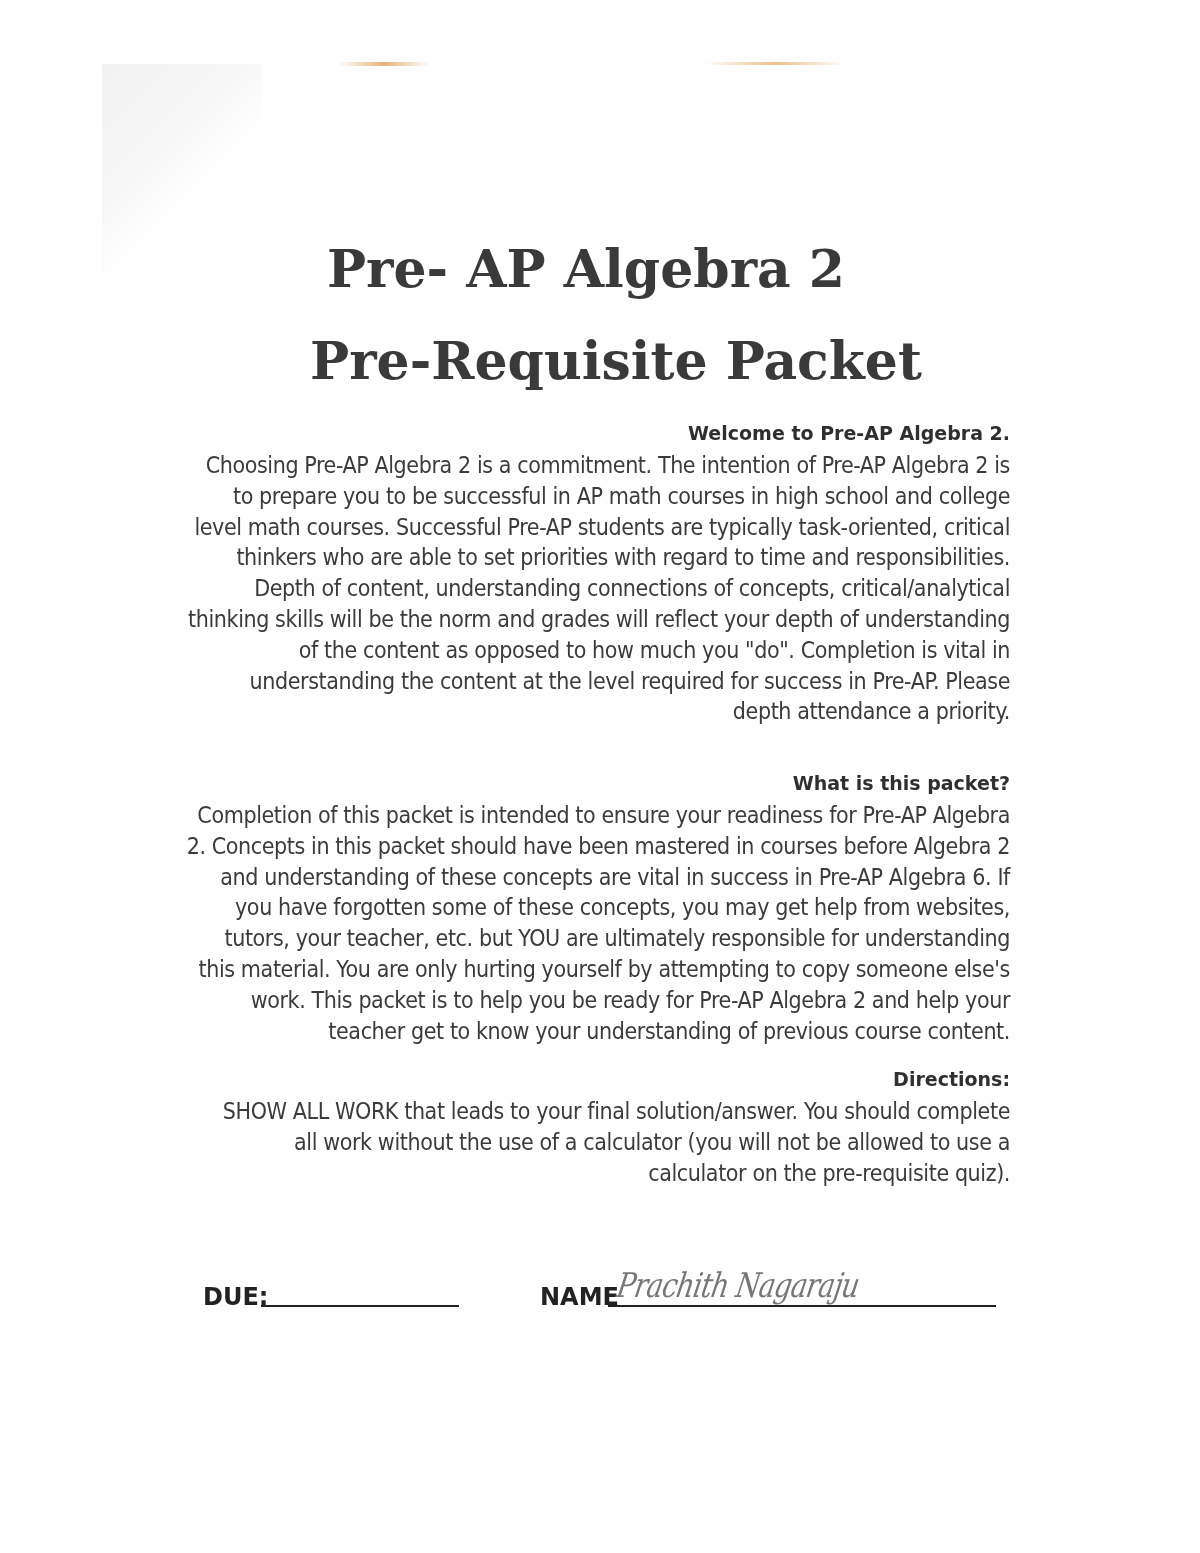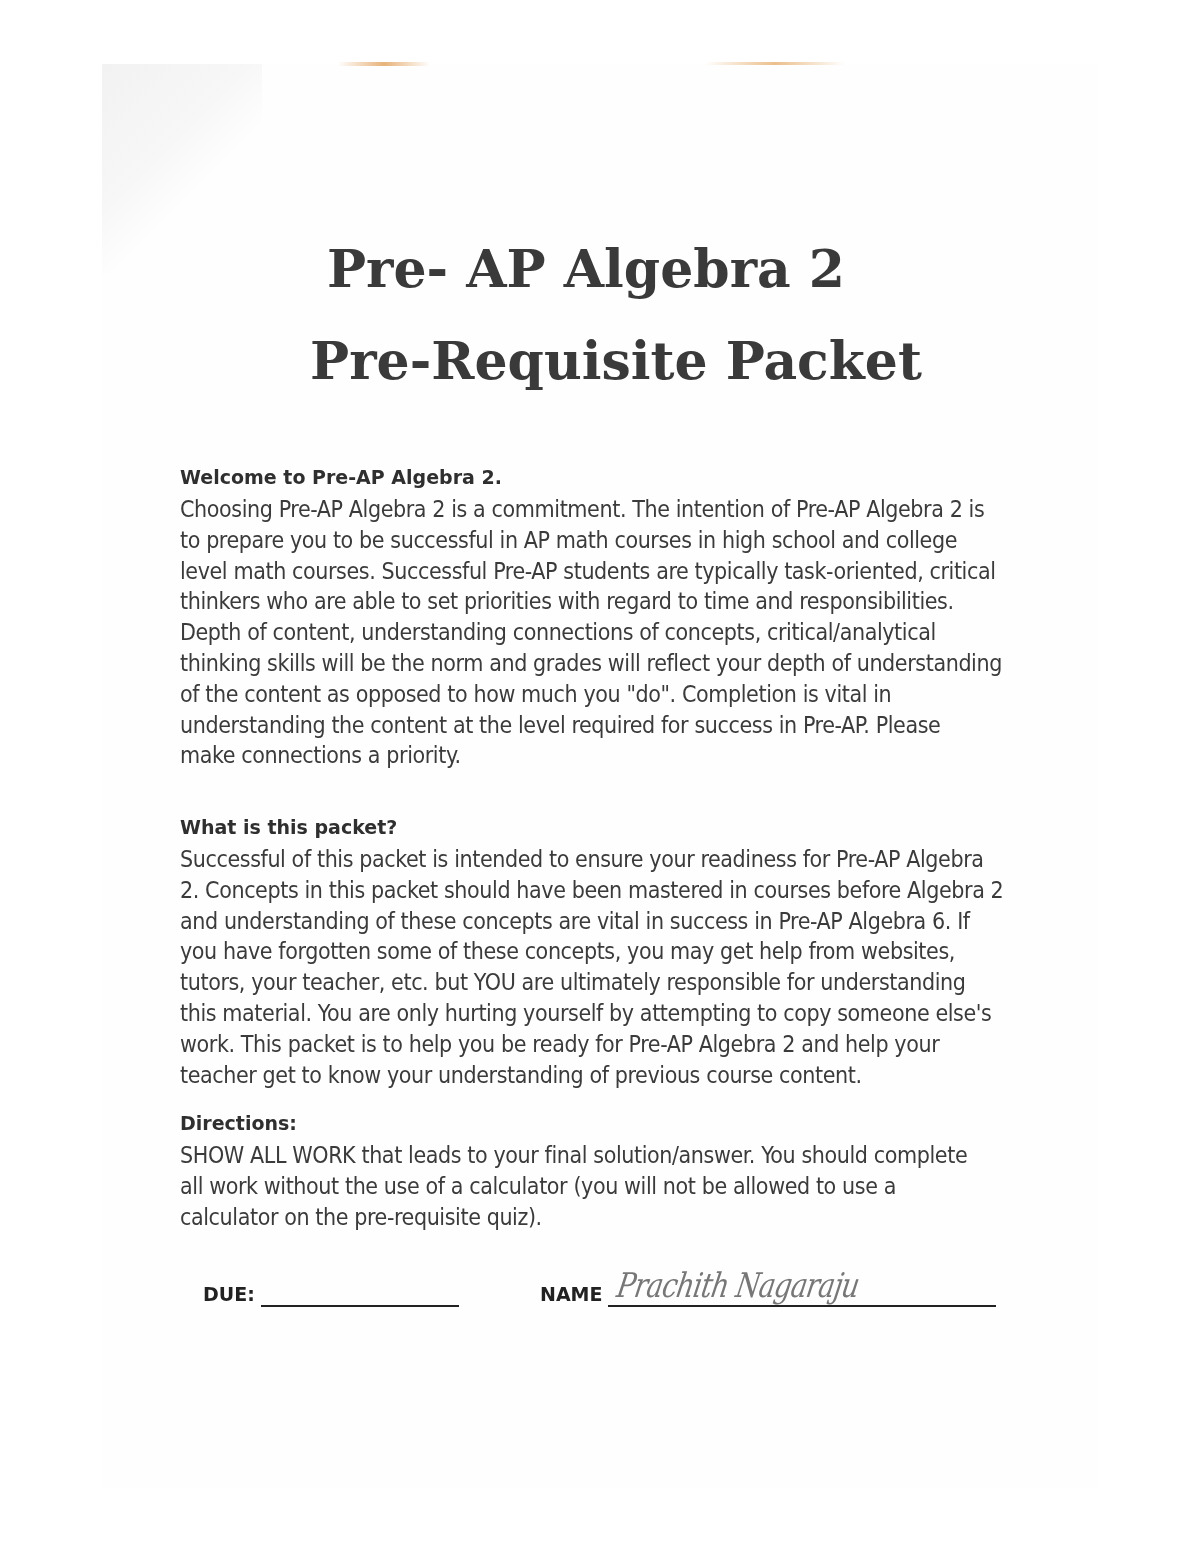--- a/index.html
+++ b/index.html
@@ -21,29 +21,29 @@
   }
   .tape1 { position:absolute; left: 338px; top: 62px; width: 92px; height: 4px; background: linear-gradient(90deg, rgba(230,180,120,0), #e7b27a, rgba(230,180,120,0)); }
   .tape2 { position:absolute; left: 705px; top: 62px; width: 140px; height: 3px; background: linear-gradient(90deg, rgba(230,180,120,0), #ebbf8c, rgba(230,180,120,0)); }
   .title {
     position: absolute; left: 16px; width: 1200px; text-align: center;
     font-family: "DejaVu Serif", serif; font-weight: bold; color: #3a3a3a;
     font-size: 52px; margin: 0;
   }
   .t1 { top: 238px; left: -14px; }
   .t2 { top: 330px; }
-  .section { position: absolute; left: 180px; width: 830px; text-align: left; color: #3b3b3b; margin-top: 44px; }
+  .section { position: absolute; left: 180px; width: 830px; text-align: right; color: #3b3b3b; }
   .heading { font-weight: bold; font-size: 19px; margin: 0 0 6px 0; color: #2f2f2f; font-family: "DejaVu Sans", sans-serif; }
   .body-text { font-size: 23px; line-height: 30.8px; margin: 0; font-family: "DejaVu Sans Condensed", "DejaVu Sans", sans-serif; letter-spacing: -0.4px; }
   .line { display: block; white-space: nowrap; }
   .s1 { top: 422px; }
   .s2 { top: 772px; }
   .s3 { top: 1068px; }
   .sig-row { position: absolute; top: 1265px; left: 203px; width: 800px; height: 70px; }
-  .label { position: absolute; font-weight: bold; font-size: 19px; color: #222; top: 18px; font-family: "DejaVu Sans", sans-serif; }
+  .label { position: absolute; font-weight: bold; font-size: 24px; color: #222; top: 18px; font-family: "DejaVu Sans", sans-serif; }
   .due-label { left: 0; }
   .due-line { position: absolute; left: 58px; top: 40px; width: 198px; border-bottom: 2px solid #222; }
   .name-label { left: 337px; }
   .name-line { position: absolute; left: 405px; top: 40px; width: 388px; border-bottom: 2px solid #222; }
   .signature {
     position: absolute; left: 418px; top: 0px;
     font-family: "DejaVu Serif", serif; font-style: italic; font-size: 34px; color: #777;
     transform: scaleX(0.8) skewX(-12deg); transform-origin: left top; letter-spacing: -1px;
   }
 </style>
@@ -62,28 +62,28 @@
   <h2 class="heading">Welcome to Pre-AP Algebra 2.</h2>
   <p class="body-text">
     <span class="line">Choosing Pre-AP Algebra 2 is a commitment. The intention of Pre-AP Algebra 2 is</span>
     <span class="line">to prepare you to be successful in AP math courses in high school and college</span>
     <span class="line">level math courses. Successful Pre-AP students are typically task-oriented, critical</span>
     <span class="line">thinkers who are able to set priorities with regard to time and responsibilities.</span>
     <span class="line">Depth of content, understanding connections of concepts, critical/analytical</span>
     <span class="line">thinking skills will be the norm and grades will reflect your depth of understanding</span>
     <span class="line">of the content as opposed to how much you "do". Completion is vital in</span>
     <span class="line">understanding the content at the level required for success in Pre-AP. Please</span>
-    <span class="line">make connections a priority.</span>
+    <span class="line">depth attendance a priority.</span>
   </p>
 </div>
 
 <div class="section s2">
   <h2 class="heading">What is this packet?</h2>
   <p class="body-text">
-    <span class="line">Successful of this packet is intended to ensure your readiness for Pre-AP Algebra</span>
+    <span class="line">Completion of this packet is intended to ensure your readiness for Pre-AP Algebra</span>
     <span class="line">2. Concepts in this packet should have been mastered in courses before Algebra 2</span>
     <span class="line">and understanding of these concepts are vital in success in Pre-AP Algebra 6. If</span>
     <span class="line">you have forgotten some of these concepts, you may get help from websites,</span>
     <span class="line">tutors, your teacher, etc. but YOU are ultimately responsible for understanding</span>
     <span class="line">this material. You are only hurting yourself by attempting to copy someone else's</span>
     <span class="line">work. This packet is to help you be ready for Pre-AP Algebra 2 and help your</span>
     <span class="line">teacher get to know your understanding of previous course content.</span>
   </p>
 </div>
 

